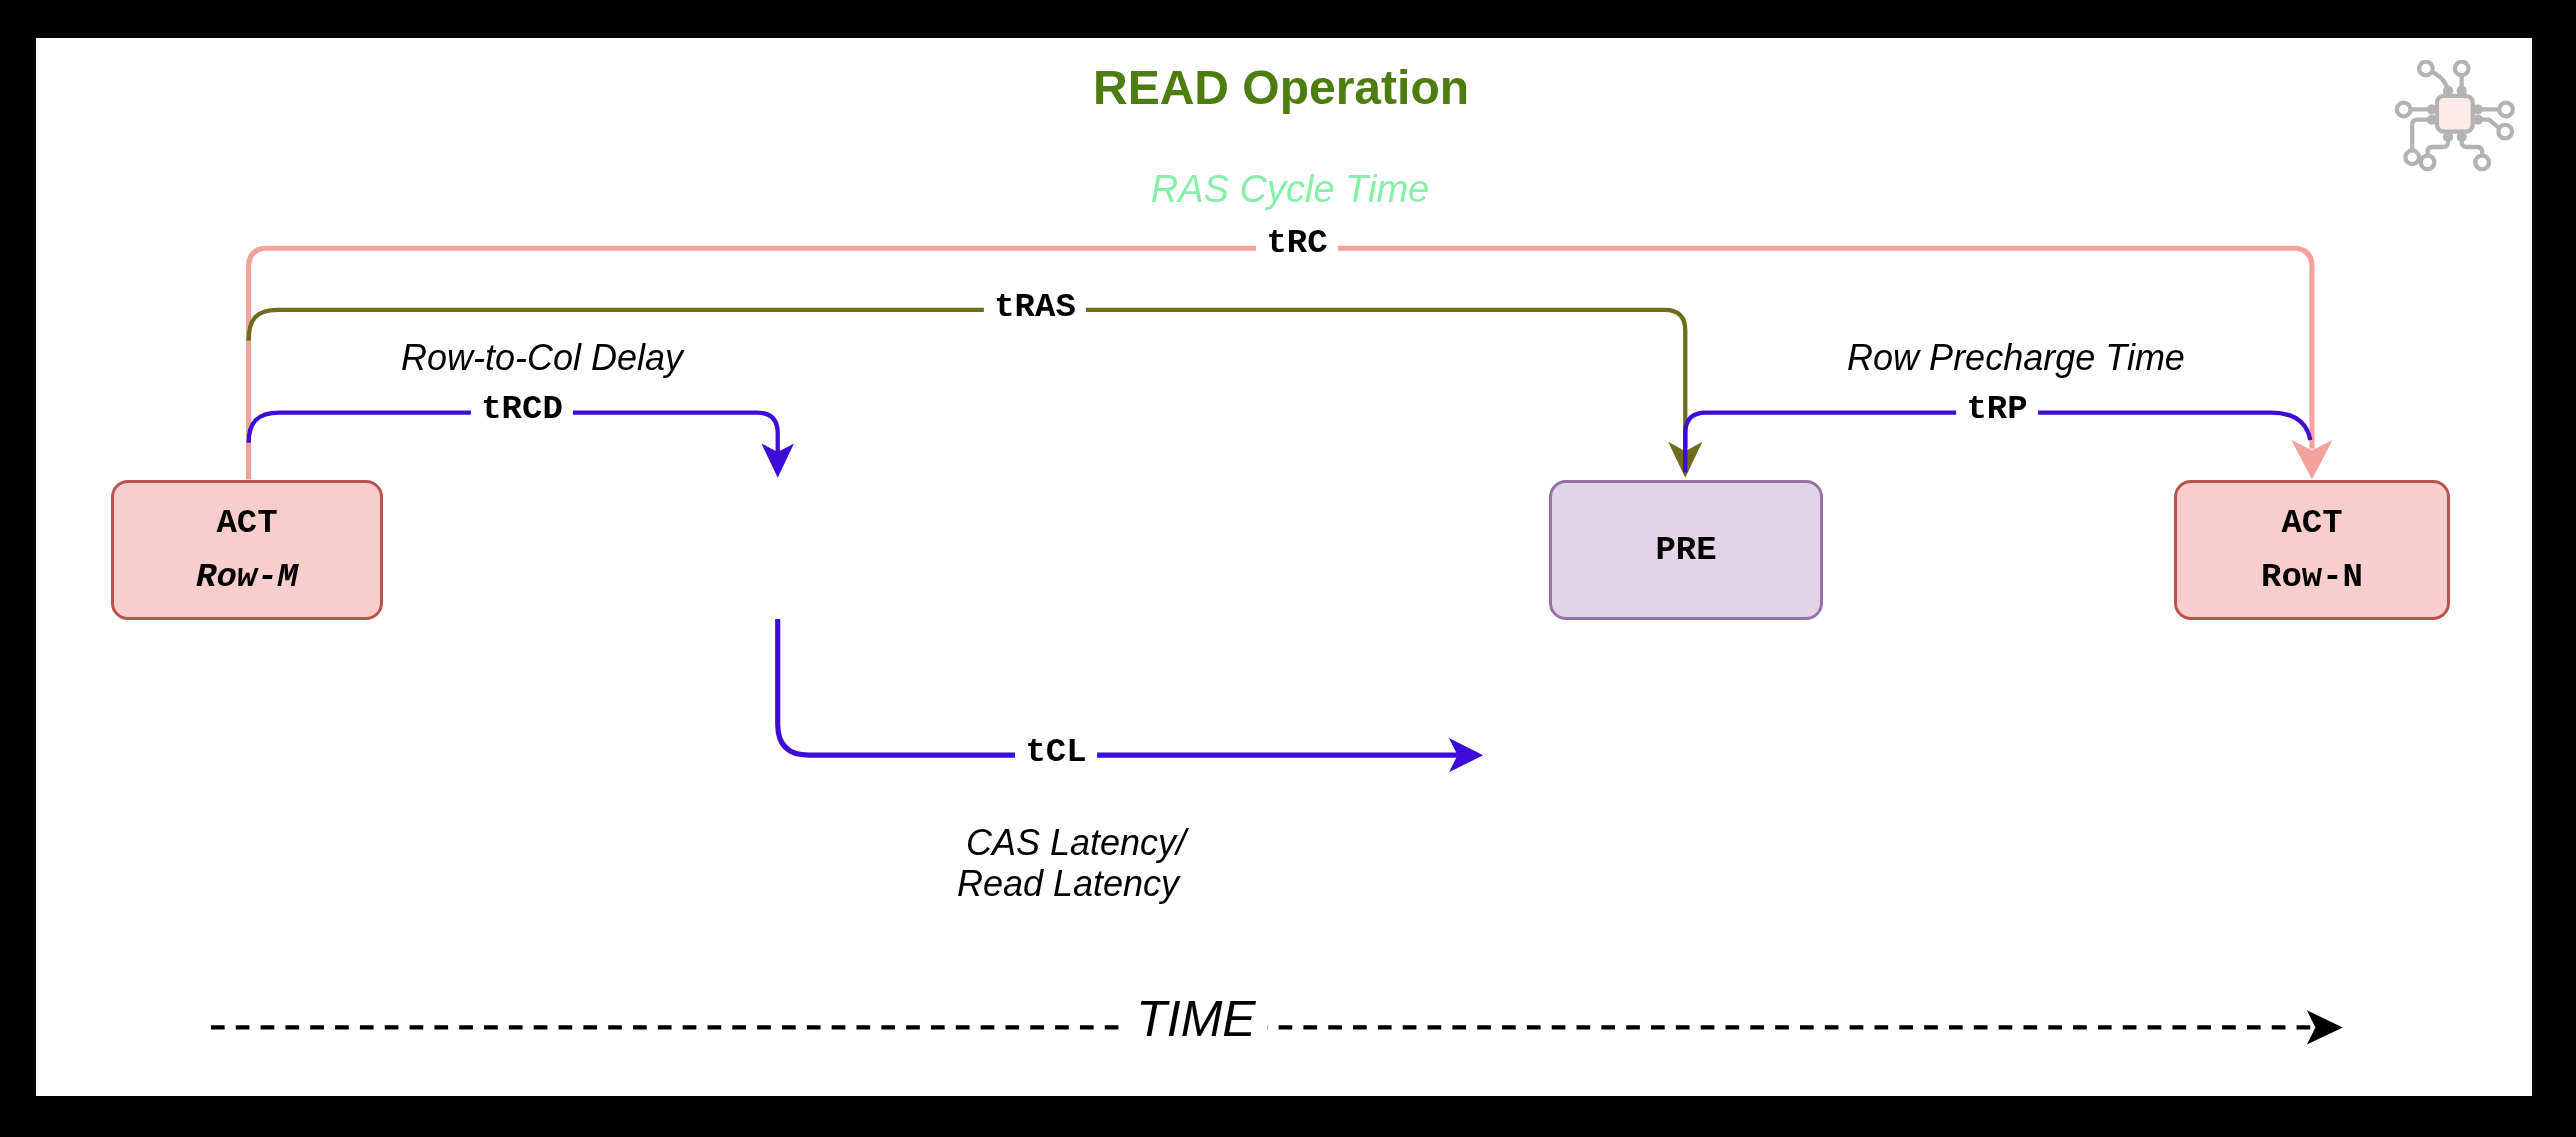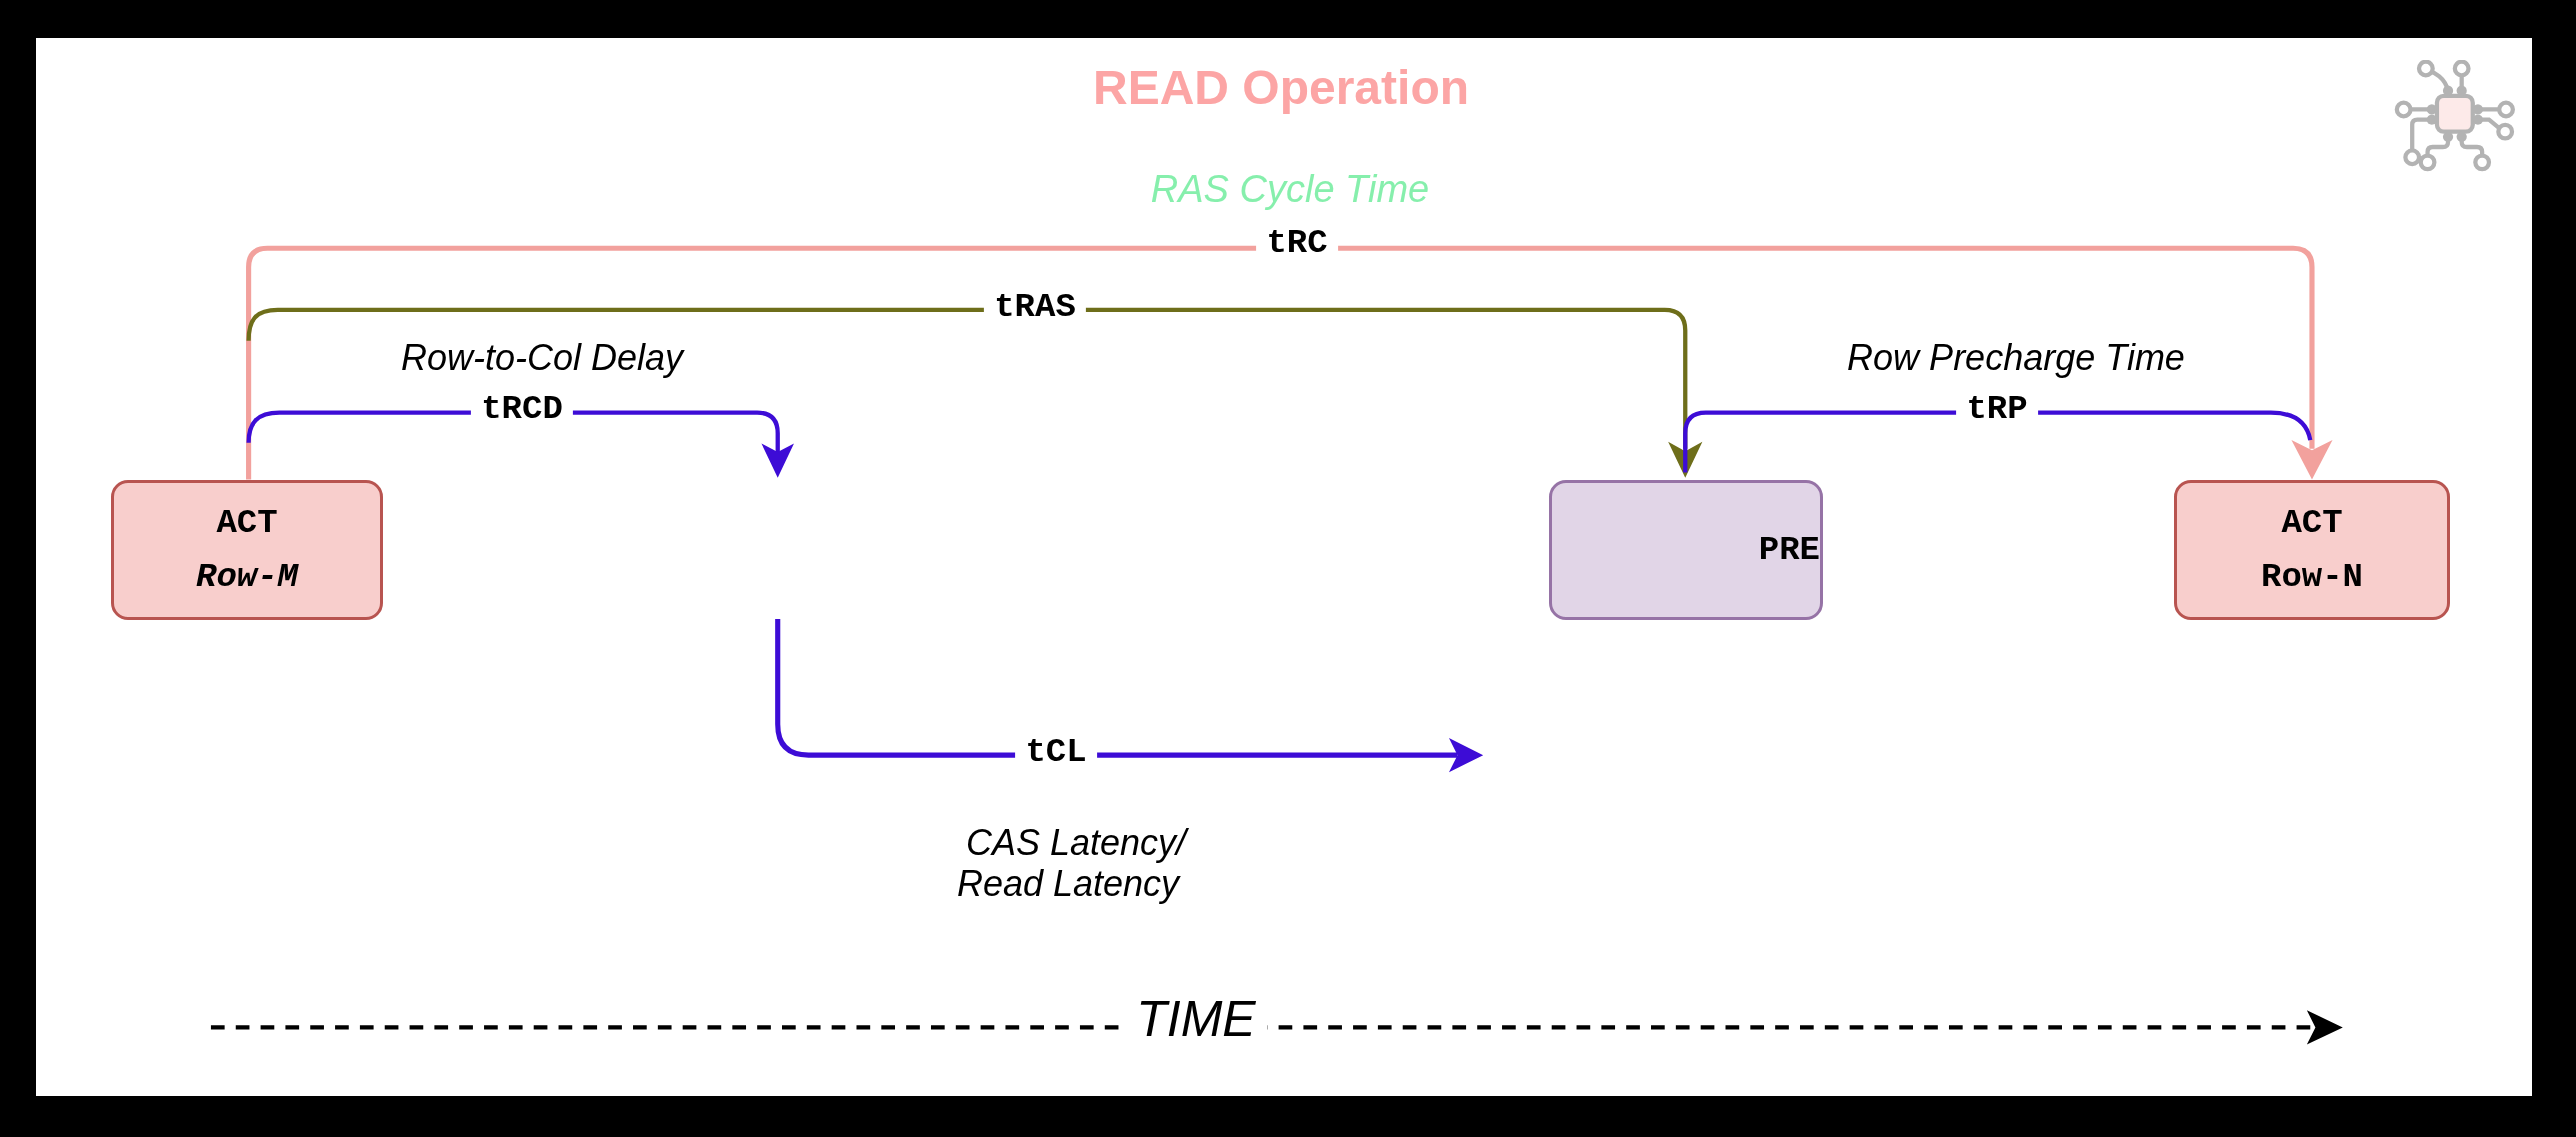--- a/index.html
+++ b/index.html
@@ -1,20 +1,20 @@
 <!DOCTYPE html>
 <html style="font-size:13.7px"><head>
 <meta charset="utf-8">
 <style>
   html,body{margin:0;padding:0;background:#000;}
   .frame{position:relative;width:2576px;height:1137px;background:#000;overflow:hidden;
          font-family:"Liberation Sans","DejaVu Sans",sans-serif;}
   .canvas{position:absolute;left:36px;top:38px;width:2496px;height:1058px;background:#fff;}
   .abs{position:absolute;transform:translate(-50%,-50%);white-space:nowrap;}
-  .title{font-size:48px;font-weight:bold;color:#fca5a5;}
+  .title{font-size:48px;font-weight:bold;color:#4d7c0f;}
   .ann{font-style:italic;font-size:38px;color:#86efac;}
   .ann-small{font-style:italic;font-size:36px;color:#000;}
   .tlabel{font-family:"Liberation Mono","DejaVu Sans Mono",monospace;font-weight:bold;
           font-size:34px;color:#000;background:#fff;padding:0 10.3px;}
   .time-label{font-style:italic;font-size:50px;color:#000;background:#fff;padding:0 12px;}
   svg.layer{position:absolute;left:0;top:0;}
   .node{position:absolute;display:flex;flex-direction:column;align-items:center;justify-content:center;
         gap:15.4px;border-radius:17px;border:3.4px solid;box-sizing:border-box;
         font-family:"Liberation Mono","DejaVu Sans Mono",monospace;font-weight:bold;font-size:34px;color:#000;}
   .node .l2i{font-style:italic;}
@@ -96,21 +96,21 @@
   <div class="abs tlabel" style="left:522px;top:409px;">tRCD</div>
   <div class="abs tlabel" style="left:1997px;top:409px;">tRP</div>
   <div class="abs tlabel" style="left:1056px;top:752px;">tCL</div>
 
   <div class="abs time-label" style="left:1196px;top:1019px;">TIME</div>
 
   <div class="node node-act" style="left:111px;top:480px;width:272px;height:140px;">
     <span>ACT</span>
     <span class="l2i">Row-M</span>
   </div>
-  <div class="node node-pre" style="left:1549px;top:480px;width:274px;height:140px;align-items:flex-end;">
+  <div class="node node-pre" style="left:1549px;top:480px;width:274px;height:140px;">
     <span>PRE</span>
   </div>
   <div class="node node-act" style="left:2174px;top:480px;width:276px;height:140px;">
     <span>ACT</span>
     <span>Row-N</span>
   </div>
 </div>
 
 
 </body></html>

